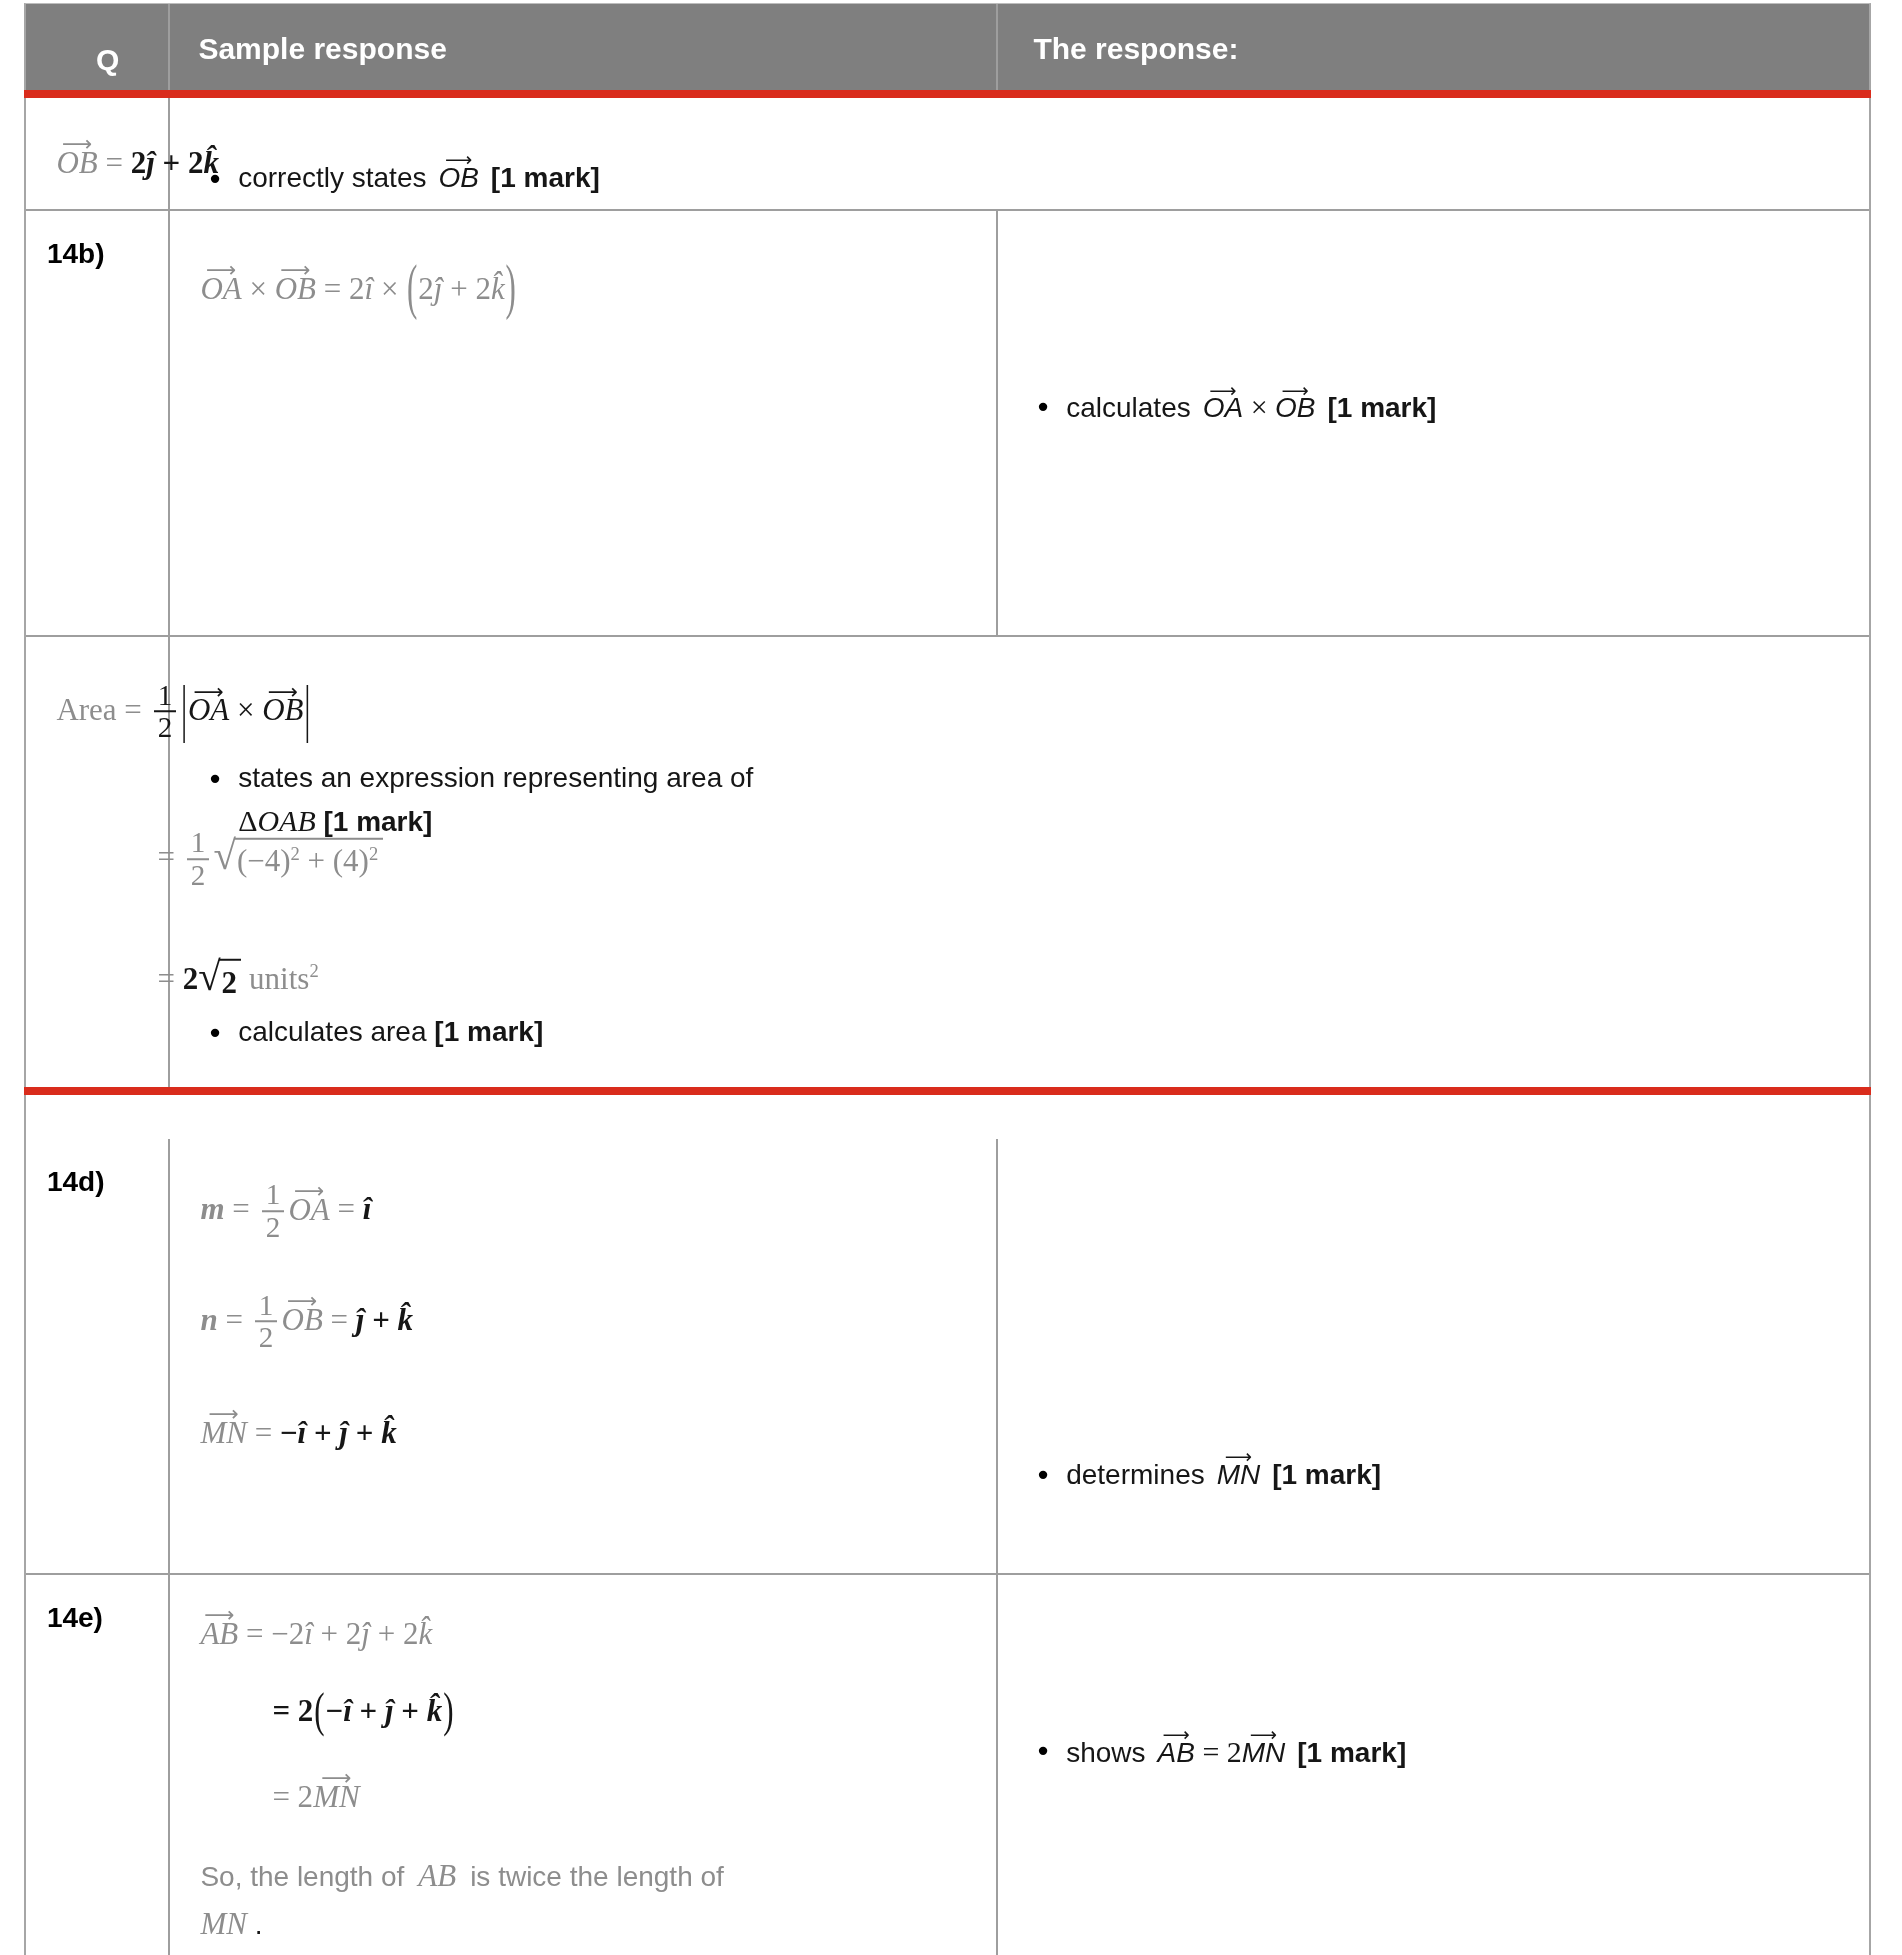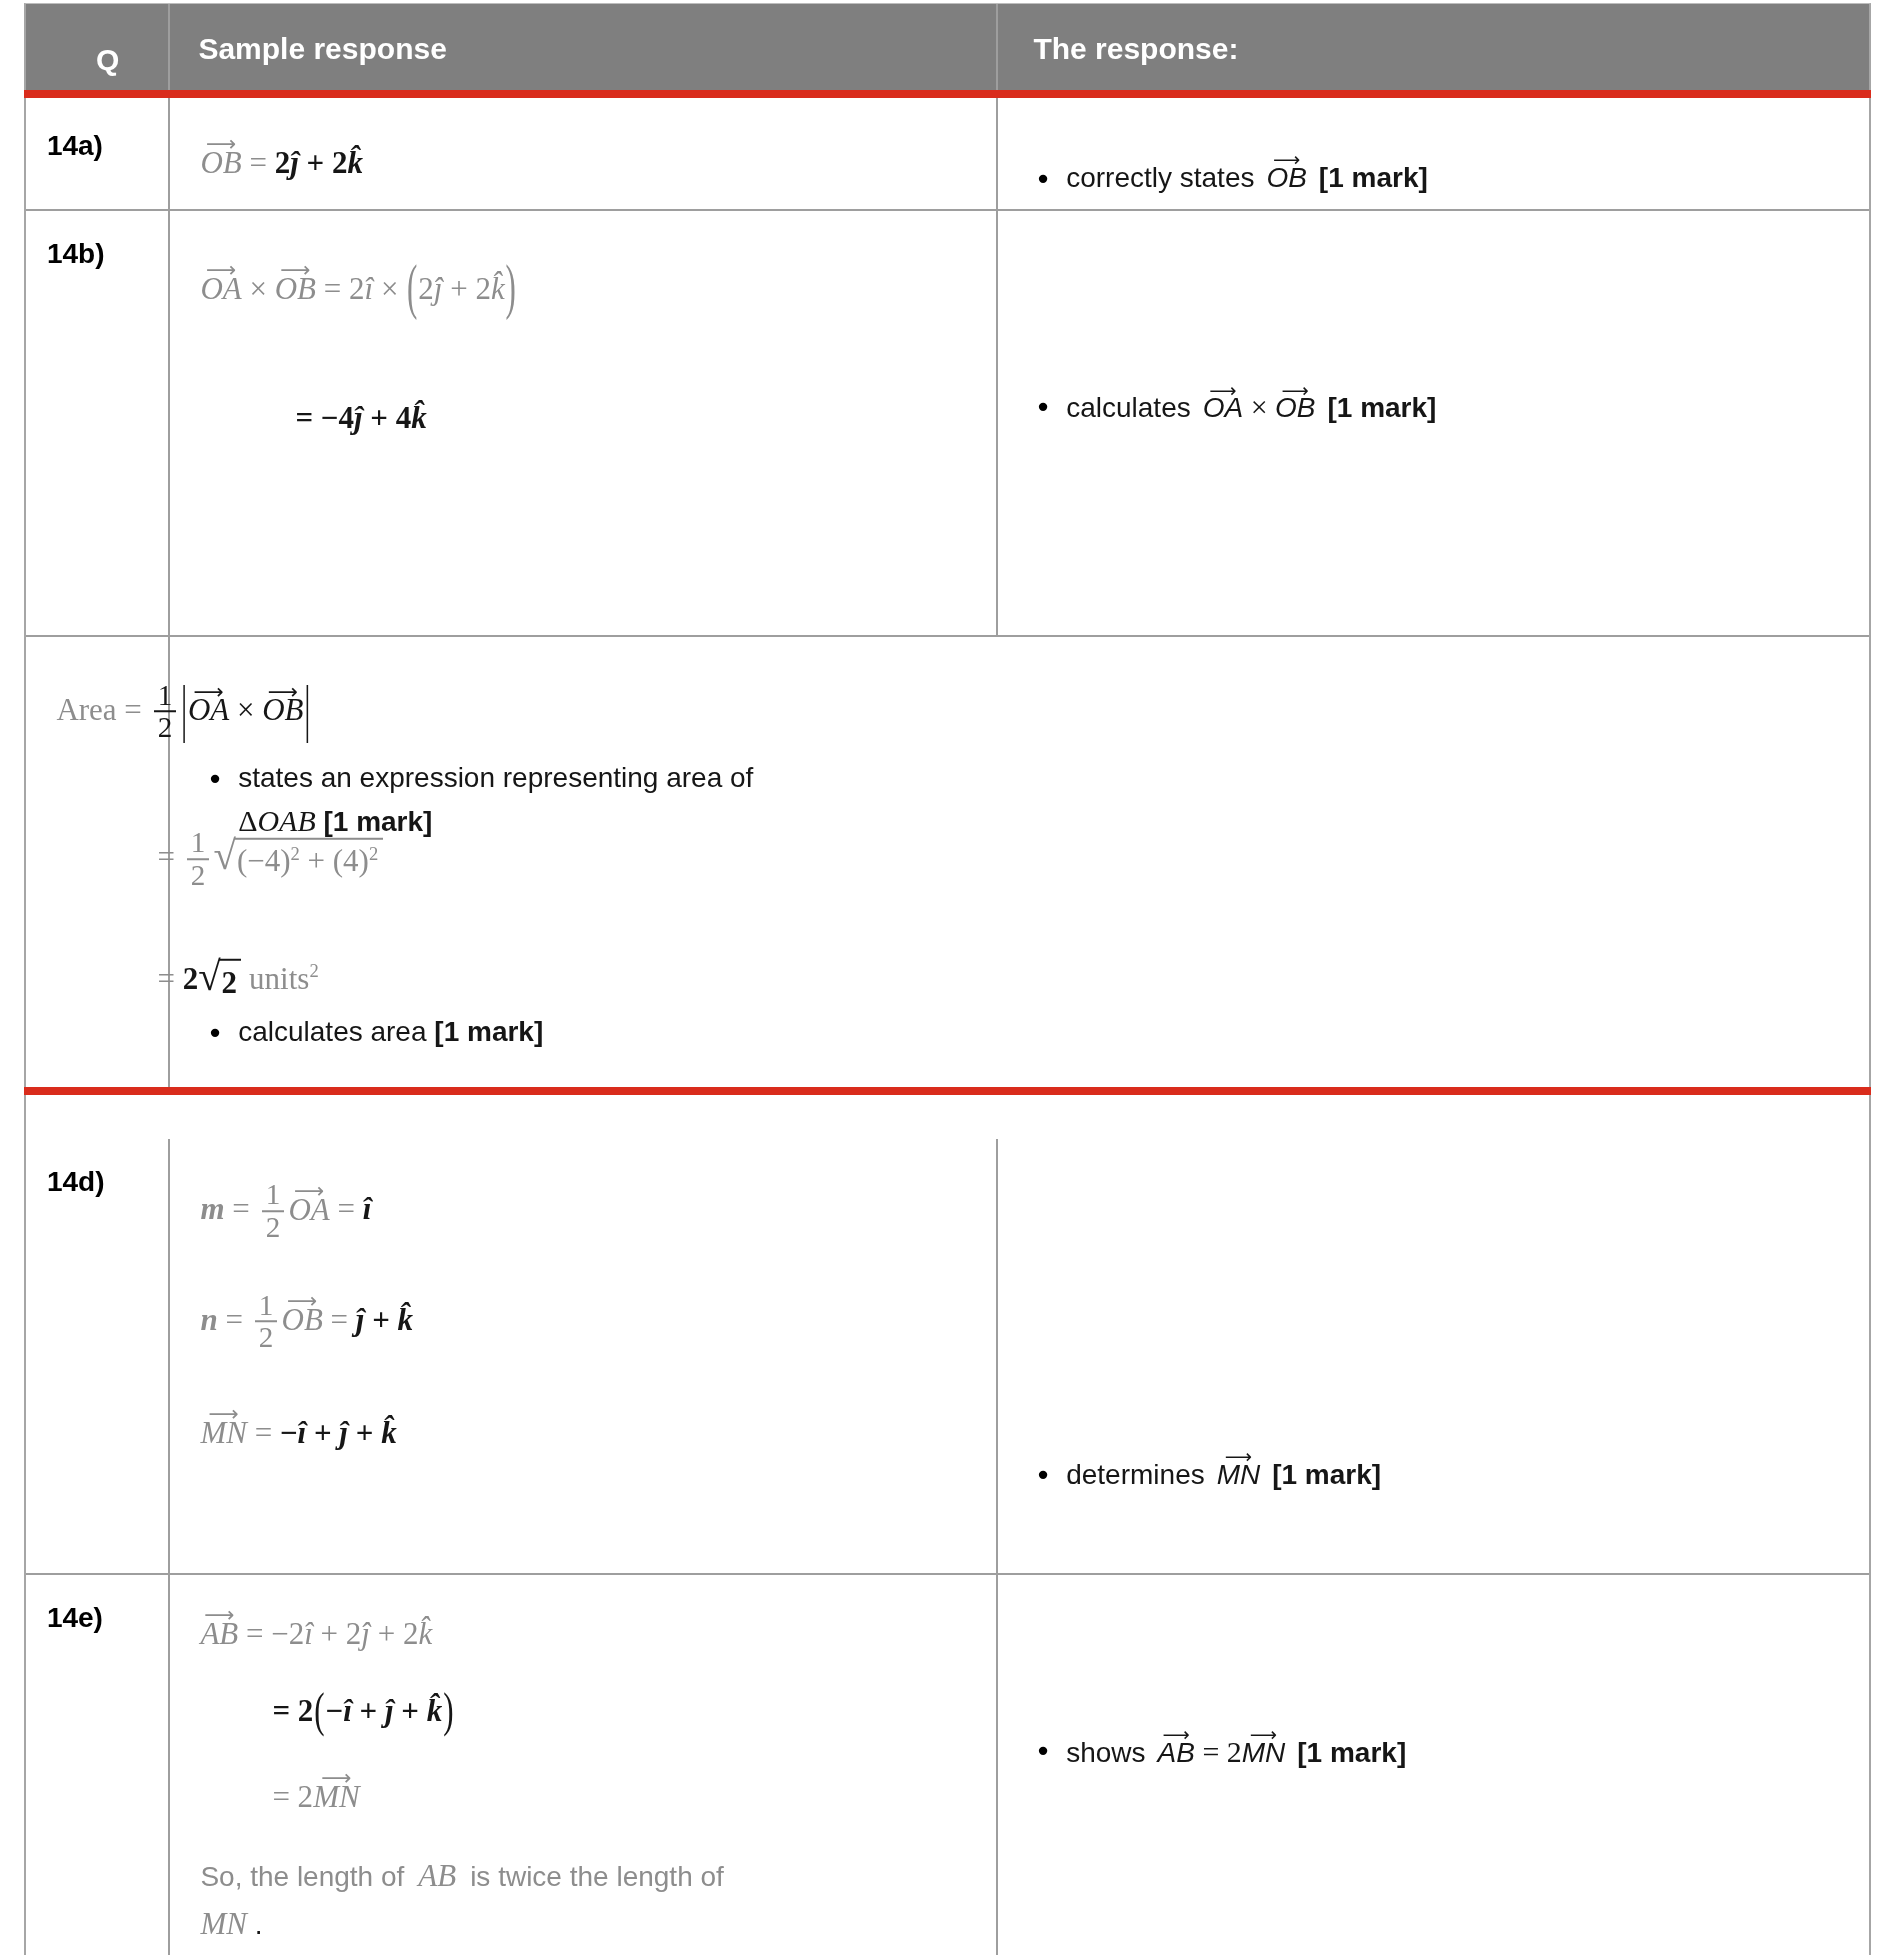--- a/index.html
+++ b/index.html
@@ -141,36 +141,34 @@
 
 <div class="qtable">
   <div class="trow thead">
     <div class="cq">Q</div>
     <div class="cs">Sample response</div>
     <div class="cr">The response:</div>
   </div>
   <div class="redline"></div>
   <div id="rows">
       <div class="trow row-14a">
-        <div class="cq">14a)</div>
         <div class="cs">
           <div class="mline"><span class="m-vec" style="color: rgb(141, 141, 141);"><span class="arrow">⟶</span><span>OB</span></span><span class="m-up" style="color: rgb(141, 141, 141);"> = </span><span class="m-b" style="color: rgb(22, 22, 22);">2</span><span class="m-bi" style="color: rgb(22, 22, 22);">ĵ</span><span class="m-b" style="color: rgb(22, 22, 22);"> + 2</span><span class="m-bi" style="color: rgb(22, 22, 22);">k̂</span></div>
         </div>
         <div class="cr">
           <div class="bullet">
             <span class="dot">•</span>
             <div class="btxt"><span class="m-sans" style="color: rgb(22, 22, 22);">correctly states </span><span class="m-sp" style="width: 0.15em; color: rgb(22, 22, 22);"></span><span class="m-vec" style="color: rgb(22, 22, 22);"><span class="arrow">⟶</span><span>OB</span></span><span class="m-sp" style="width: 0.15em; color: rgb(22, 22, 22);"></span><span class="m-sansb" style="color: rgb(22, 22, 22);"> [1 mark]</span></div>
           </div>
         </div>
       </div>
       <div class="trow row-14b">
         <div class="cq">14b)</div>
         <div class="cs">
           <div class="mline"><span class="m-vec" style="color: rgb(141, 141, 141);"><span class="arrow">⟶</span><span>OA</span></span><span class="m-up" style="color: rgb(141, 141, 141);"> × </span><span class="m-vec" style="color: rgb(141, 141, 141);"><span class="arrow">⟶</span><span>OB</span></span><span class="m-up" style="color: rgb(141, 141, 141);"> = 2</span><span class="m-it" style="color: rgb(141, 141, 141);">î</span><span class="m-up" style="color: rgb(141, 141, 141);"> × </span><span class="m-tall" style="color: rgb(141, 141, 141);">(</span><span class="m-up" style="color: rgb(141, 141, 141);">2</span><span class="m-it" style="color: rgb(141, 141, 141);">ĵ</span><span class="m-up" style="color: rgb(141, 141, 141);"> + 2</span><span class="m-it" style="color: rgb(141, 141, 141);">k̂</span><span class="m-tall" style="color: rgb(141, 141, 141);">)</span></div>
-          <div class="mline"><span class="m-b" style="color: rgb(22, 22, 22);">= −4</span><span class="m-bi" style="color: rgb(22, 22, 22);">ĵ</span><span class="m-b" style="color: rgb(22, 22, 22);"> + 4</span><span class="m-bi" style="color: rgb(22, 22, 22);">k̂</span></div>
         </div>
         <div class="cr">
           <div class="bullet">
             <span class="dot">•</span>
             <div class="btxt"><span class="m-sans" style="color: rgb(22, 22, 22);">calculates </span><span class="m-sp" style="width: 0.15em; color: rgb(22, 22, 22);"></span><span class="m-vec" style="color: rgb(22, 22, 22);"><span class="arrow">⟶</span><span>OA</span></span><span class="m-up" style="color: rgb(22, 22, 22);"> × </span><span class="m-vec" style="color: rgb(22, 22, 22);"><span class="arrow">⟶</span><span>OB</span></span><span class="m-sp" style="width: 0.15em; color: rgb(22, 22, 22);"></span><span class="m-sansb" style="color: rgb(22, 22, 22);"> [1 mark]</span></div>
           </div>
         </div>
       </div>
       <div class="trow row-14c">
         <div class="cs">

